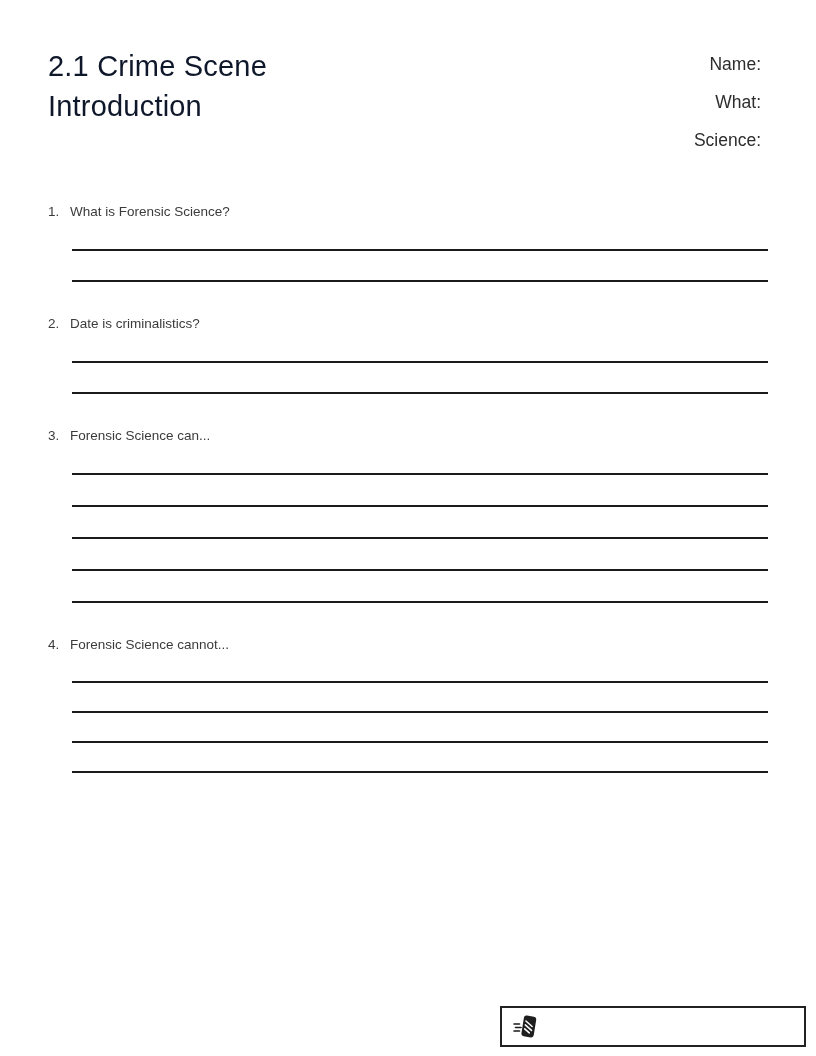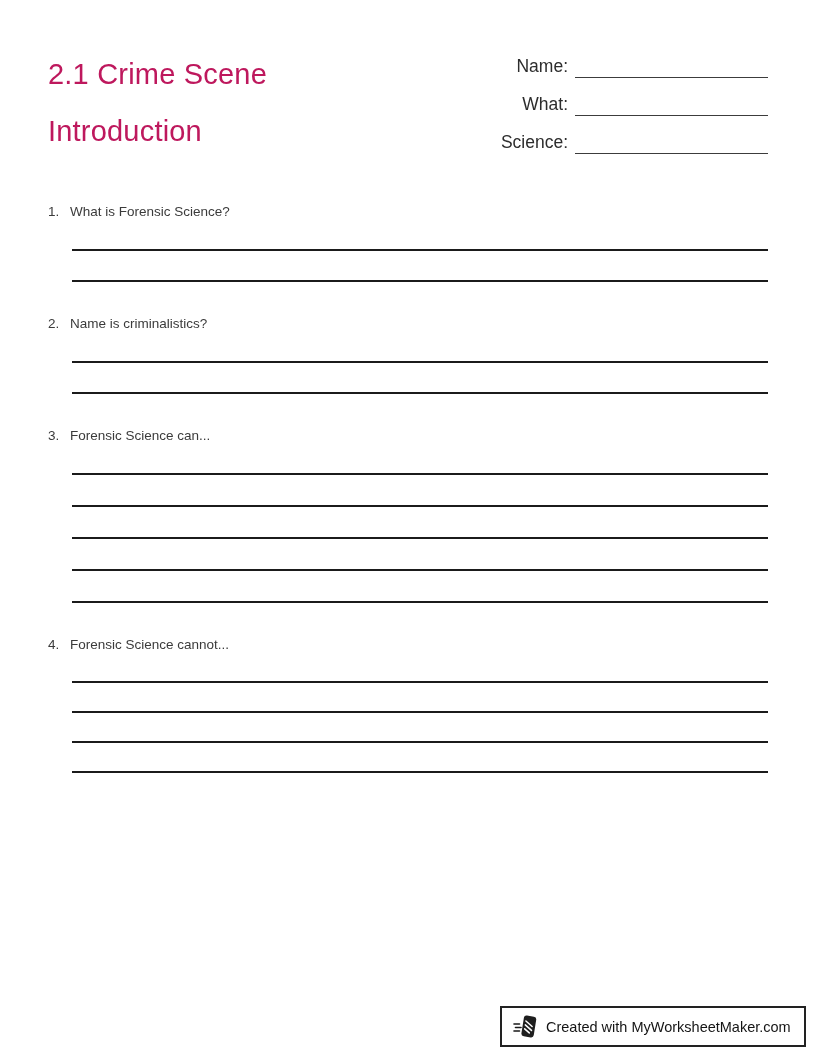--- a/index.html
+++ b/index.html
@@ -10,25 +10,25 @@
     background: #ffffff;
     position: relative;
     overflow: hidden;
     font-family: "Liberation Sans", "DejaVu Sans", sans-serif;
     color: #3b3b3b;
   }
 
   
   .header { display: flex; justify-content: space-between; align-items: flex-start; padding: 46px 48px 0 48px; }
   .title {
-    font-size: 29px; line-height: 57px; font-weight: 400;
-    color: #be185d; max-width: 340px; letter-spacing: 0.2px;
+    font-size: 29px; line-height: 40px; font-weight: 400;
+    color: #0f172a; max-width: 340px; letter-spacing: 0.2px;
   }
   .fields { width: 290px; margin-top: 8px; }
-  .field-row { display: flex; align-items: flex-end; height: 24px; margin-bottom: 14px; }
+  .field-row { display: flex; align-items: flex-end; height: 24px; margin-bottom: 14px; flex-direction: column; }
   .field-label { flex: 0 0 97px; text-align: right; font-size: 17.5px; color: #2d2d2d; padding-right: 7px; line-height: 1.25; }
   .field-line { flex: 1; height: 100%; border-bottom: 1.5px solid #3c3c3c; }
 
   
   .questions { padding: 0 48px; margin-top: 34px; }
   .question { margin-top: 32px; }
   .question:first-child { margin-top: 0; }
   .q-row { display: flex; font-size: 13.5px; line-height: 19px; color: #3b3b3b; }
   .q-num { flex: 0 0 22px; }
   .q-lines { margin-left: 24px; }
@@ -84,21 +84,21 @@
       </div>
       <div class="q-lines">
         <div class="answer-line"></div>
         <div class="answer-line"></div>
       </div>
     </div>
 
     <div class="question" data-qidx="1">
       <div class="q-row">
         <div class="q-num">2.</div>
-        <div class="q-text">Name is criminalistics?</div>
+        <div class="q-text">Date is criminalistics?</div>
       </div>
       <div class="q-lines">
         <div class="answer-line"></div>
         <div class="answer-line"></div>
       </div>
     </div>
 
     <div class="question" data-qidx="2">
       <div class="q-row">
         <div class="q-num">3.</div>
@@ -137,16 +137,15 @@
       </g>
       <g transform="rotate(9 16 14)">
         <rect x="9.5" y="3" width="12.5" height="21" rx="2.8" fill="#1e1e1e"></rect>
         <g stroke="#ffffff" stroke-width="1.5" stroke-linecap="round">
           <line x1="12" y1="8.5" x2="19" y2="13"></line>
           <line x1="12" y1="12.5" x2="19" y2="17"></line>
           <line x1="12" y1="16.5" x2="17.2" y2="19.8"></line>
         </g>
       </g>
     </svg>
-    <span class="footer-text">Created with MyWorksheetMaker.com</span>
   </div>
 
 </div>
 
 </body></html>

